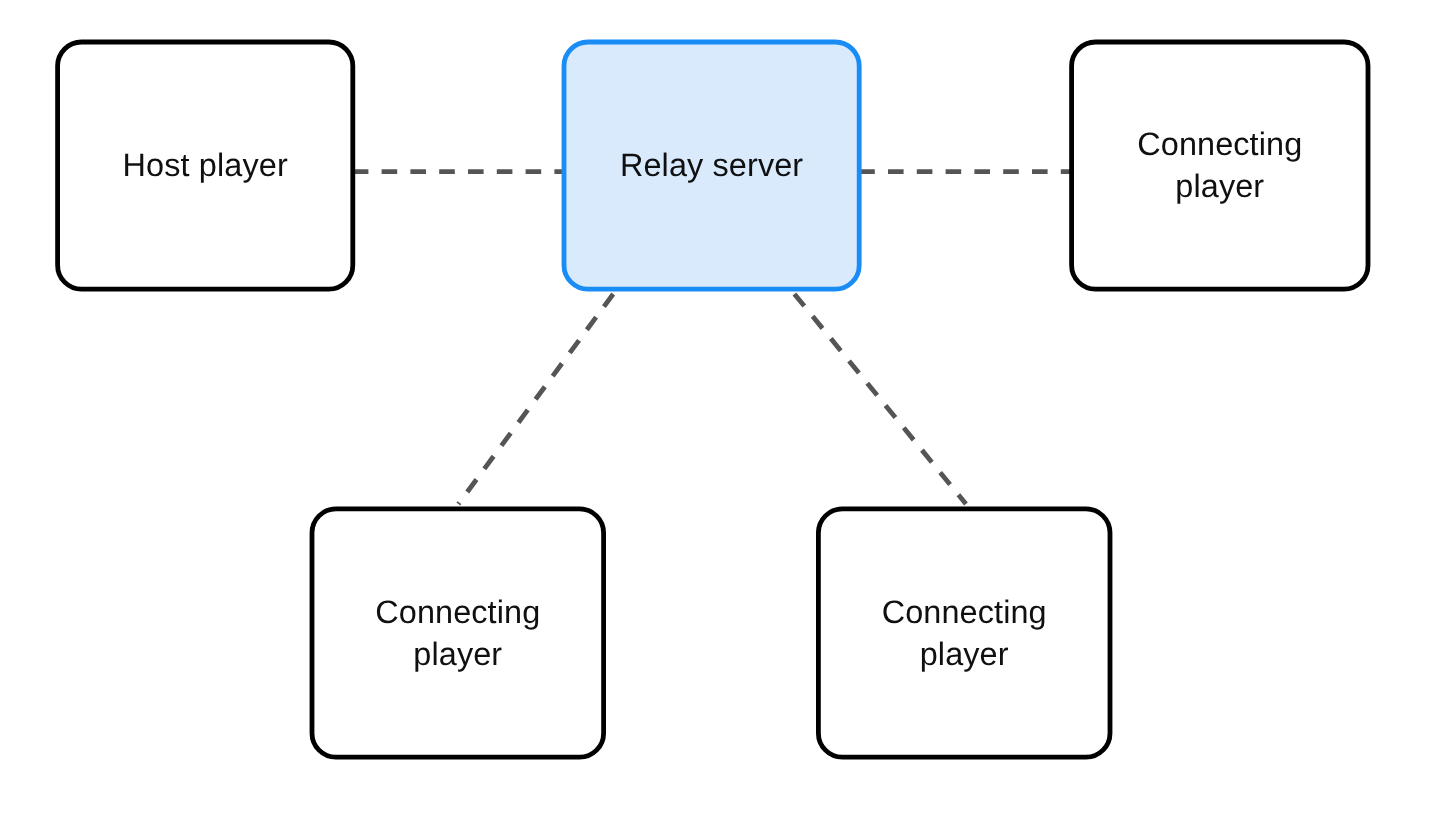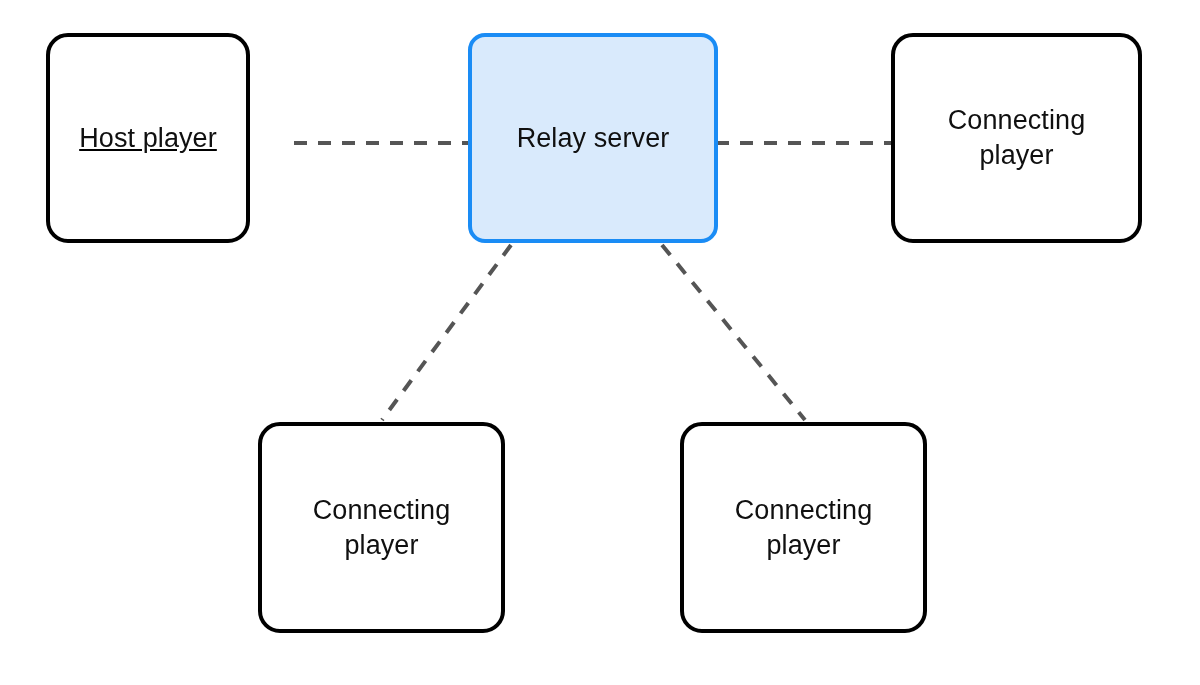--- a/index.html
+++ b/index.html
@@ -58,22 +58,22 @@
     font-size: 27px;
     line-height: 1.28;
     color: #101010;
     letter-spacing: 0.1px;
     font-weight: 400;
     padding: 0 8px;
     white-space: pre-line;
   }
 
   
-  #node-host-player      { left: 46px;  top: 33px;  width: 204px; height: 210px; text-decoration: underline; }
-  #node-relay-server     { left: 468px; top: 33px;  width: 250px; height: 210px; border-radius: 17px; }
+  #node-host-player      { left: 46px;  top: 33px;  width: 250px; height: 210px; }
+  #node-relay-server     { left: 468px; top: 33px;  width: 250px; height: 210px; }
   #node-connecting-1     { left: 891px; top: 33px;  width: 251px; height: 210px; }
   #node-connecting-2     { left: 258px; top: 422px; width: 247px; height: 211px; }
   #node-connecting-3     { left: 680px; top: 422px; width: 247px; height: 211px; }
 </style>
 </head>
 <body>
 
 <div id="diagram-canvas">
 
   <svg id="connector-layer" viewBox="0 0 1200 685" width="1200" height="685" xmlns="http://www.w3.org/2000/svg" aria-hidden="true">

